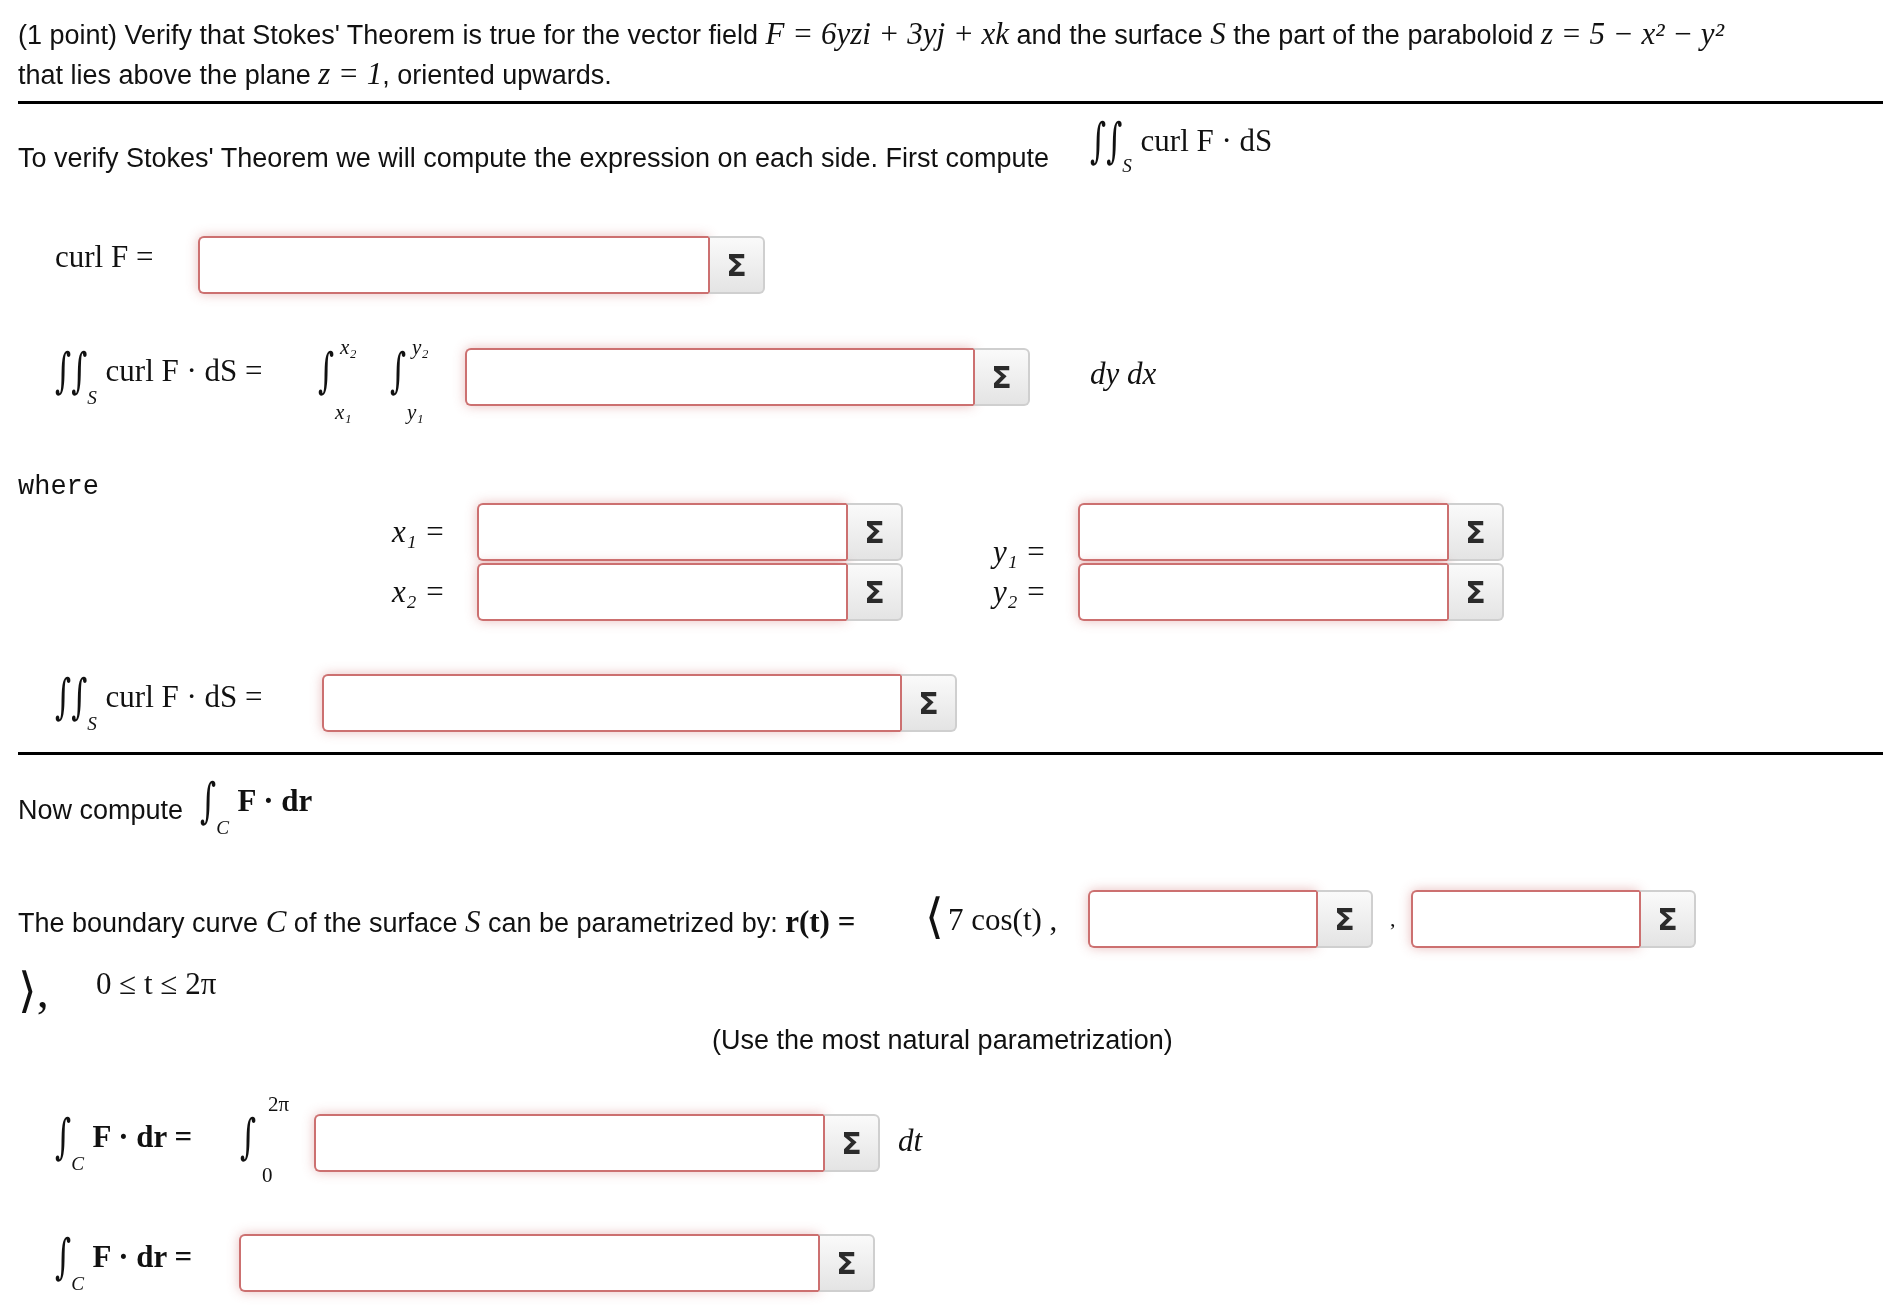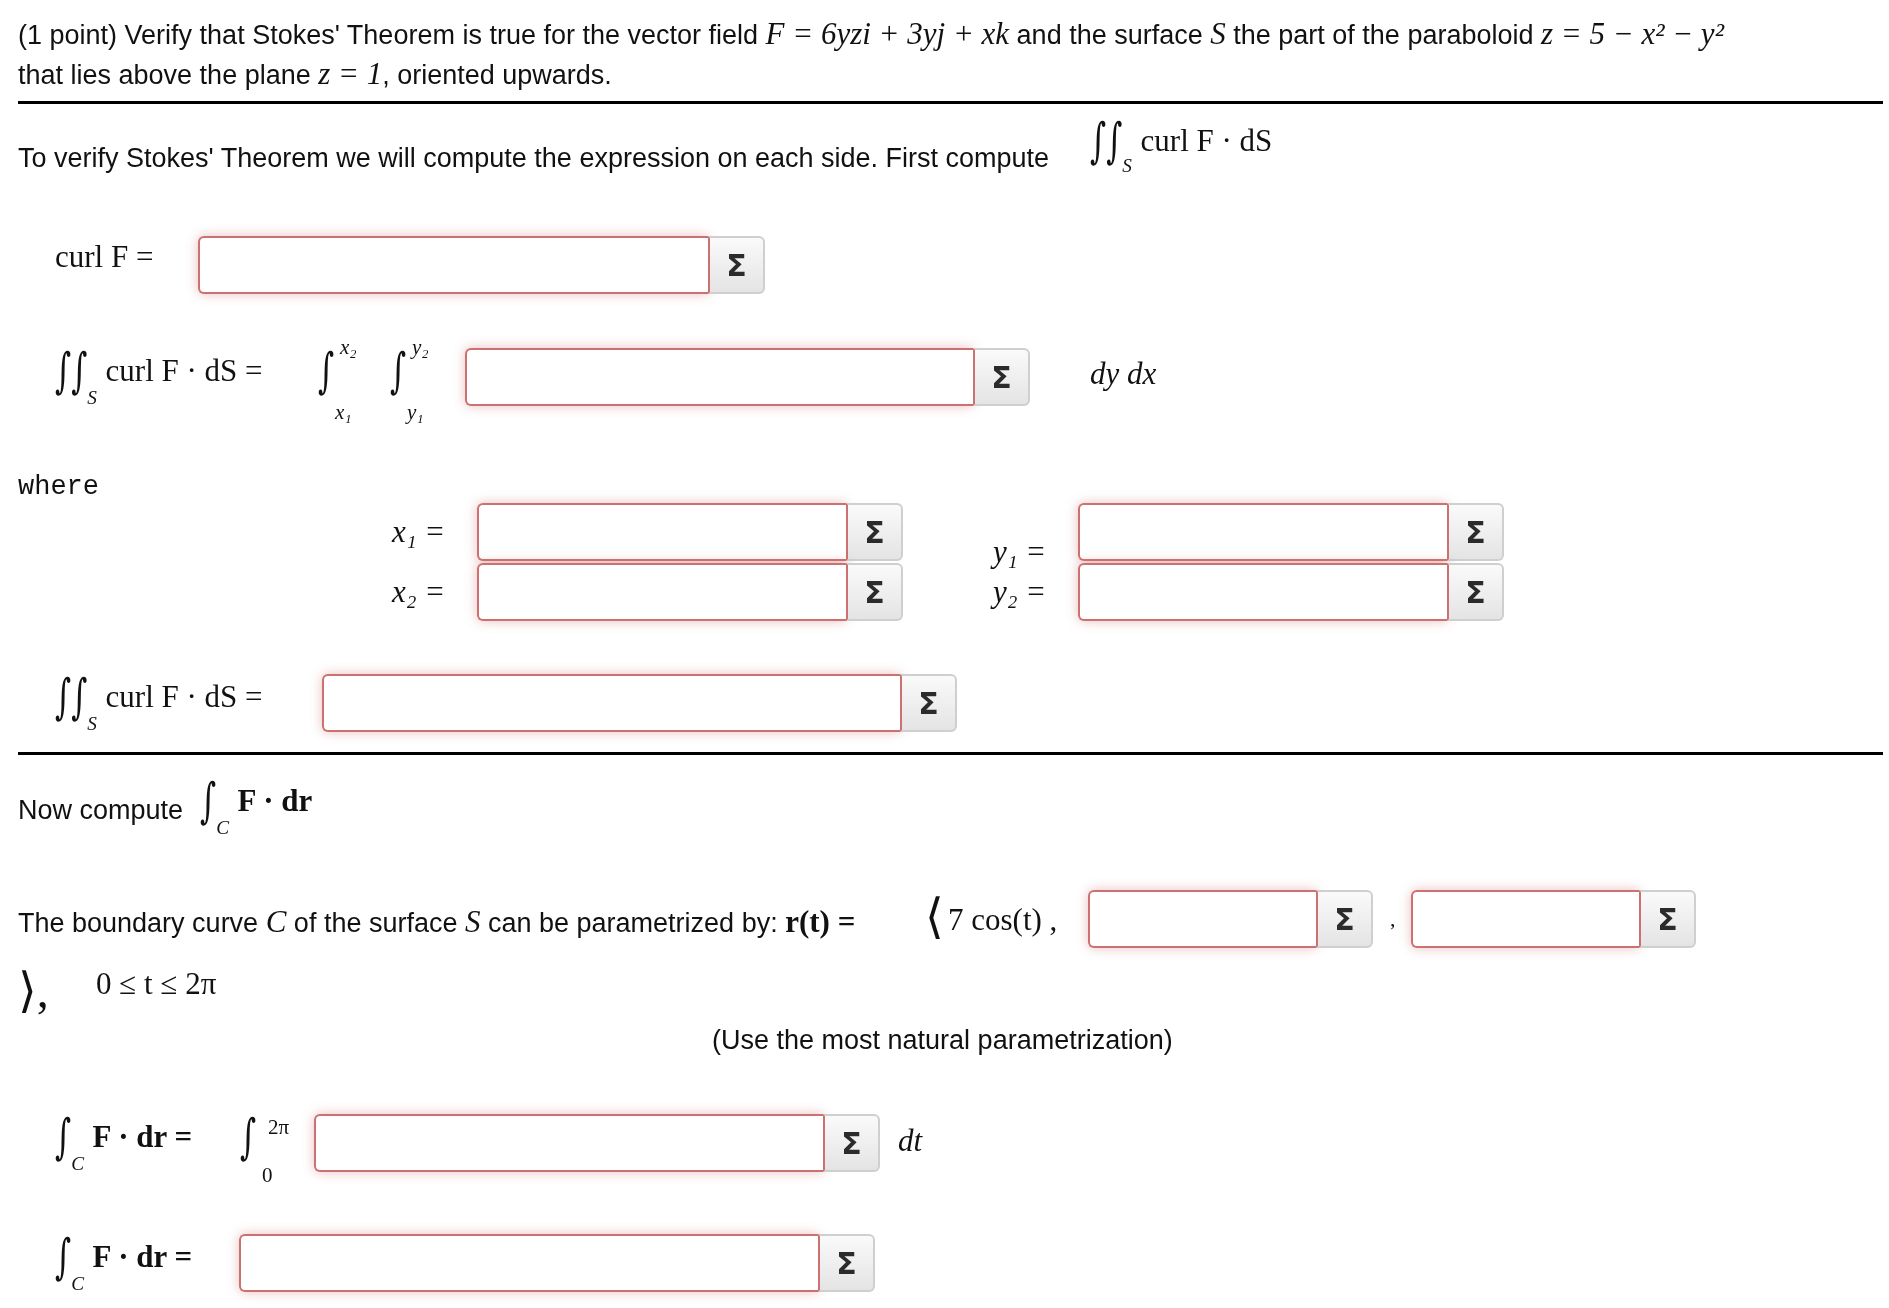--- a/index.html
+++ b/index.html
@@ -141,21 +141,21 @@
 
 <div class="abs txt" style="left:712px;top:1019px;">(Use the most natural parametrization)</div>
 
 <div class="abs math" style="left:55px;top:1118px;">
   <span class="int">∫</span><sub class="mi" style="position:relative;top:16px;">C</sub>
   <span class="mb">F · dr =</span>
 </div>
 <div class="abs math" style="left:240px;top:1118px;">
   <span class="int">∫</span>
 </div>
-<div class="abs mr" style="left:268px;top:1092px;font-size:21px;margin-top:23px;">2π</div>
+<div class="abs mr" style="left:268px;top:1092px;font-size:21px;">2π</div>
 <div class="abs mr" style="left:262px;top:1163px;font-size:21px;">0</div>
 <div class="ans" style="left:314px;top:1114px;">
   <input style="width: 509px;" value="">
   <div class="sig">Σ</div>
 </div>
 <div class="abs math mi" style="left:898px;top:1123px;">dt</div>
 
 <div class="abs math" style="left:55px;top:1238px;">
   <span class="int">∫</span><sub class="mi" style="position:relative;top:16px;">C</sub>
   <span class="mb">F · dr =</span>

